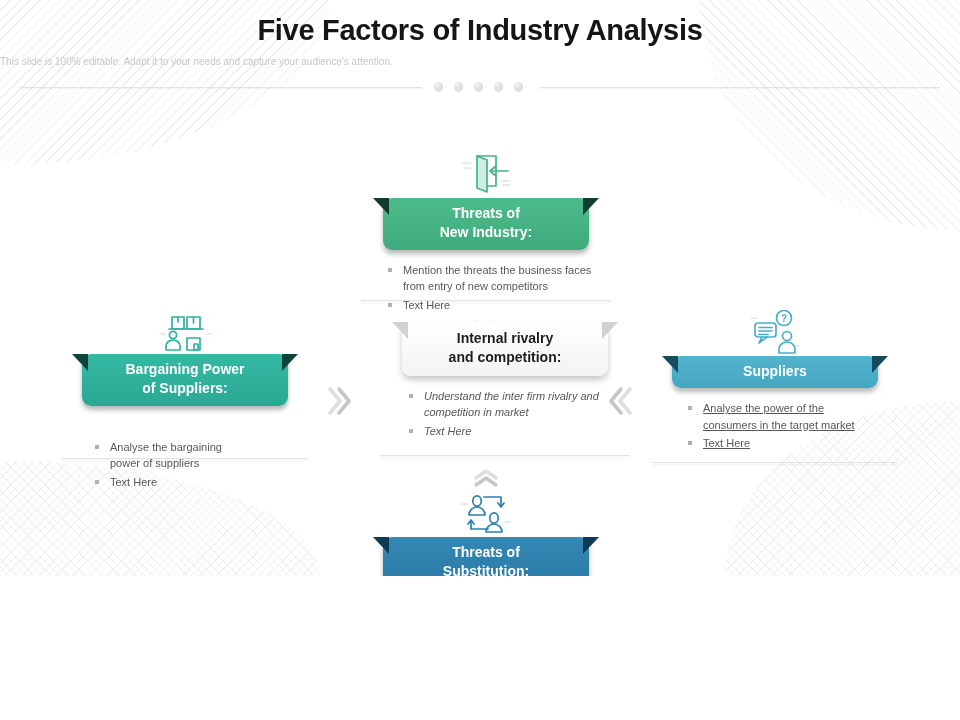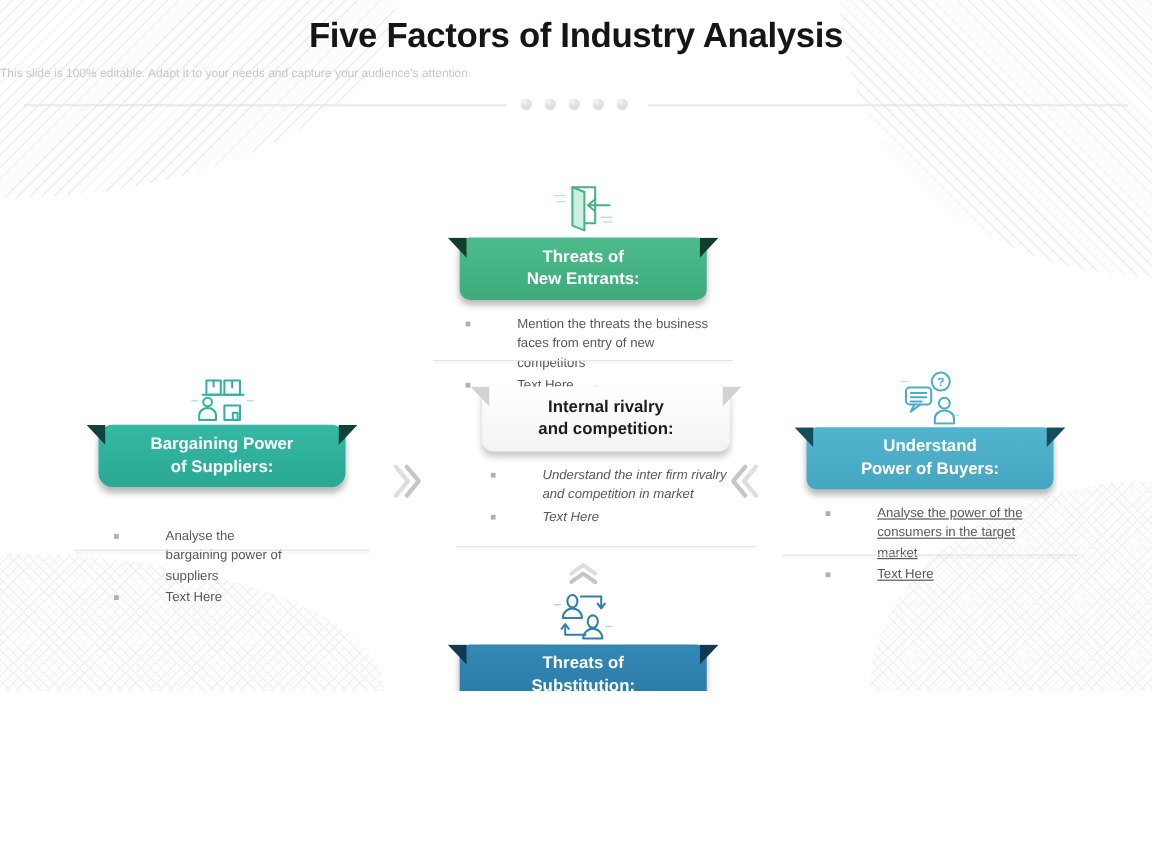--- a/index.html
+++ b/index.html
@@ -42,33 +42,33 @@
 
   .banner{position:relative;width:198px;border-radius:9px;padding:6px 4px 7px 4px;
           text-align:center;font-size:14px;font-weight:bold;line-height:1.38;color:#fff;
           box-shadow:0 4px 5px rgba(0,0,0,.28);z-index:2;}
   .ear{position:absolute;top:0;width:16px;height:17px;z-index:-1;}
   .ear-l{left:-10px;clip-path:polygon(0 0,100% 0,100% 100%);}
   .ear-r{right:-10px;clip-path:polygon(0 0,100% 0,0 100%);}
 
   .banner-green{background:linear-gradient(#4cbb8c,#3fab7c);}
   .banner-green .ear{background:#123c2c;}
-  .banner-teal{background:linear-gradient(#35b9a4,#2aa894);border-radius:12px;}
+  .banner-teal{background:linear-gradient(#35b9a4,#2aa894);}
   .banner-teal .ear{background:#0f433c;}
   .banner-white{background:linear-gradient(#ffffff,#f3f3f3);color:#1d1d1d;
           box-shadow:0 4px 6px rgba(0,0,0,.22);}
   .banner-white .ear{background:#d2d2d2;}
   .banner-blue{background:linear-gradient(#52b4cd,#44a6c0);}
   .banner-blue .ear{background:#174b5e;}
   .banner-navy{background:linear-gradient(#3488b4,#2a79a6);}
   .banner-navy .ear{background:#0f3a54;}
 
   .bullets{list-style:none;margin:12px 0 0 0;padding:0;align-self:flex-start;
            font-size:11px;line-height:1.5;color:#585858;}
-  .bullets li{display:flex;margin-bottom:2px;gap:28px;}
+  .bullets li{display:flex;margin-bottom:2px;}
   .bullets .sq{flex:0 0 4px;width:4px;height:4px;background:#b0b0b0;
            margin:6px 11px 0 0;}
   .rule{position:absolute;left:0;bottom:0;width:100%;height:1px;background:#e3e3e3;
            box-shadow:0 2px 2px rgba(0,0,0,.08);}
 
   #sec-top{left:361px;top:150px;width:250px;height:151px;}
   #sec-center{left:380px;top:315px;width:250px;height:141px;}
   #sec-left{left:62px;top:310px;width:246px;height:149px;}
   #sec-right{left:652px;top:308px;width:246px;height:155px;}
   #sec-bottom{left:358px;top:468px;width:256px;height:178px;}
@@ -125,21 +125,21 @@
           <path d="M17 6 L27 10 V42 L17 38 Z" fill="#cdeee0"></path>
           <line x1="48" y1="21" x2="31" y2="21"></line>
           <polyline points="36,16 30,21 36,26"></polyline>
         </g>
       </svg>
     </div>
     <div class="banner banner-green">
       <span class="ear ear-l"></span>
       <span class="ear ear-r"></span>
       <div>Threats of</div>
-      <div>New Entrants:</div>
+      <div>New Industry:</div>
     </div>
     <ul class="bullets">
       <li>
           <span class="sq"></span>
           <span>Mention the threats the business faces from entry of new competitors</span>
         </li>
       <li>
           <span class="sq"></span>
           <span>Text Here</span>
         </li>
@@ -218,22 +218,21 @@
             <line x1="10" y1="23" x2="23" y2="23"></line>
             <line x1="10" y1="26.5" x2="19" y2="26.5"></line>
           <circle cx="38" cy="28" r="4.5"></circle>
           <path d="M30 45 v-4 a8 7 0 0 1 16 0 v4 Z"></path>
         </g>
       </svg>
     </div>
     <div class="banner banner-blue">
       <span class="ear ear-l"></span>
       <span class="ear ear-r"></span>
-      <div>Understand</div>
-      <div>Power of Buyers:</div>
+      <div>Suppliers</div>
     </div>
     <ul class="bullets">
       <li>
           <span class="sq"></span>
           <span>Analyse the power of the consumers in the target market</span>
         </li>
       <li>
           <span class="sq"></span>
           <span>Text Here</span>
         </li>

